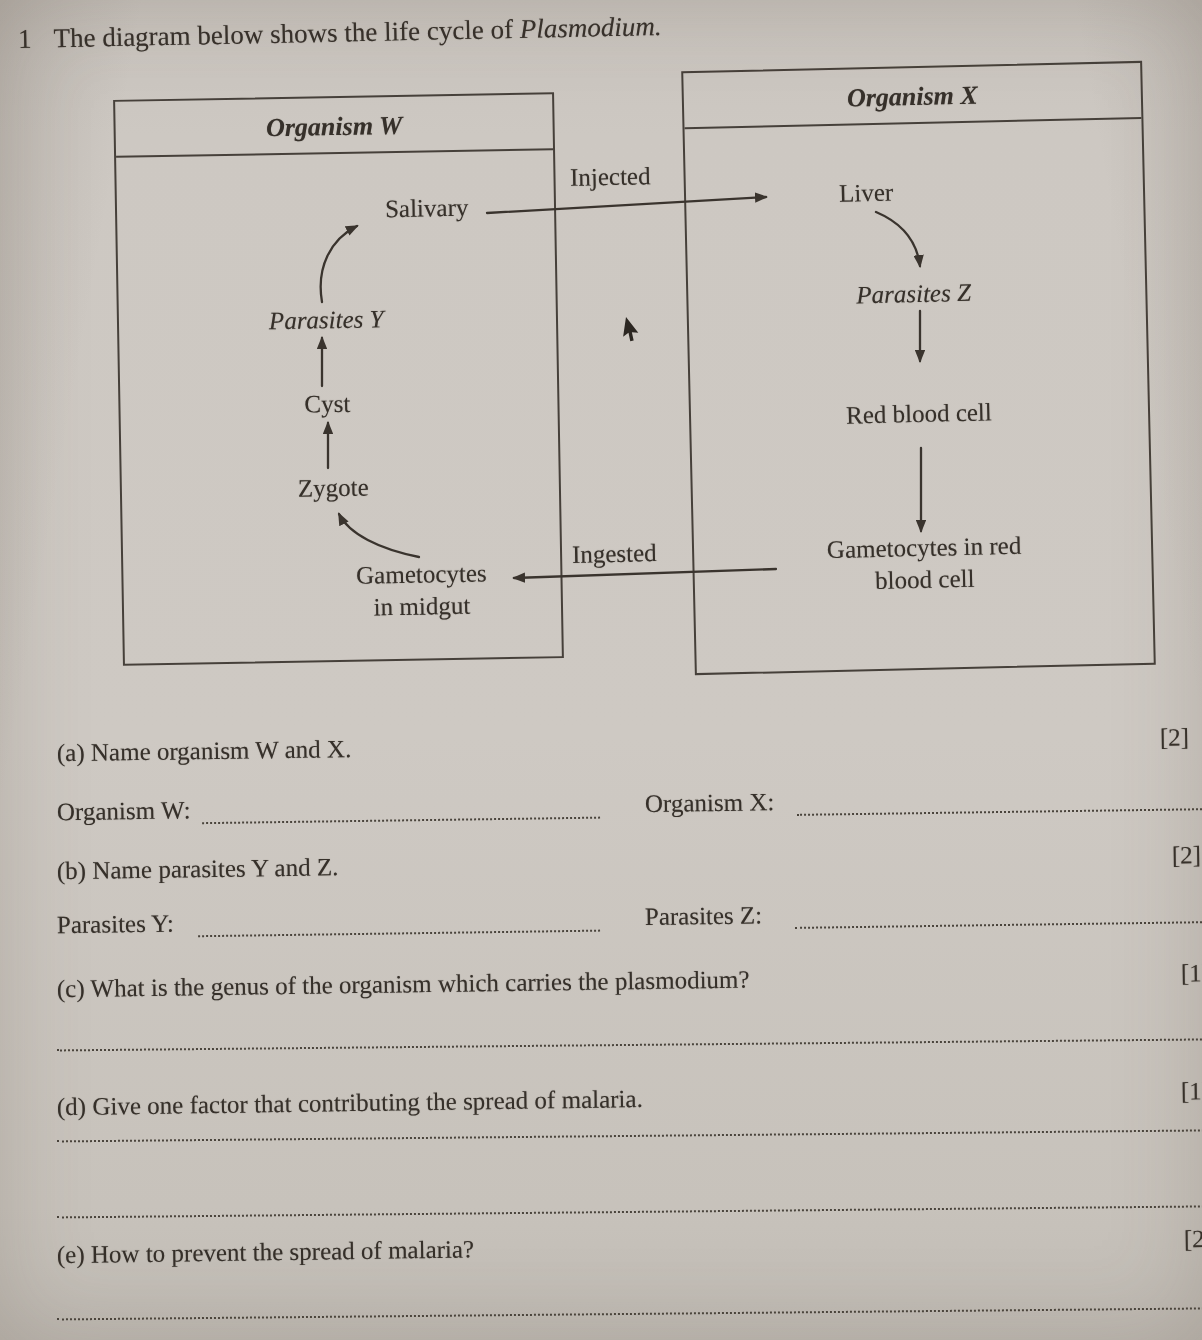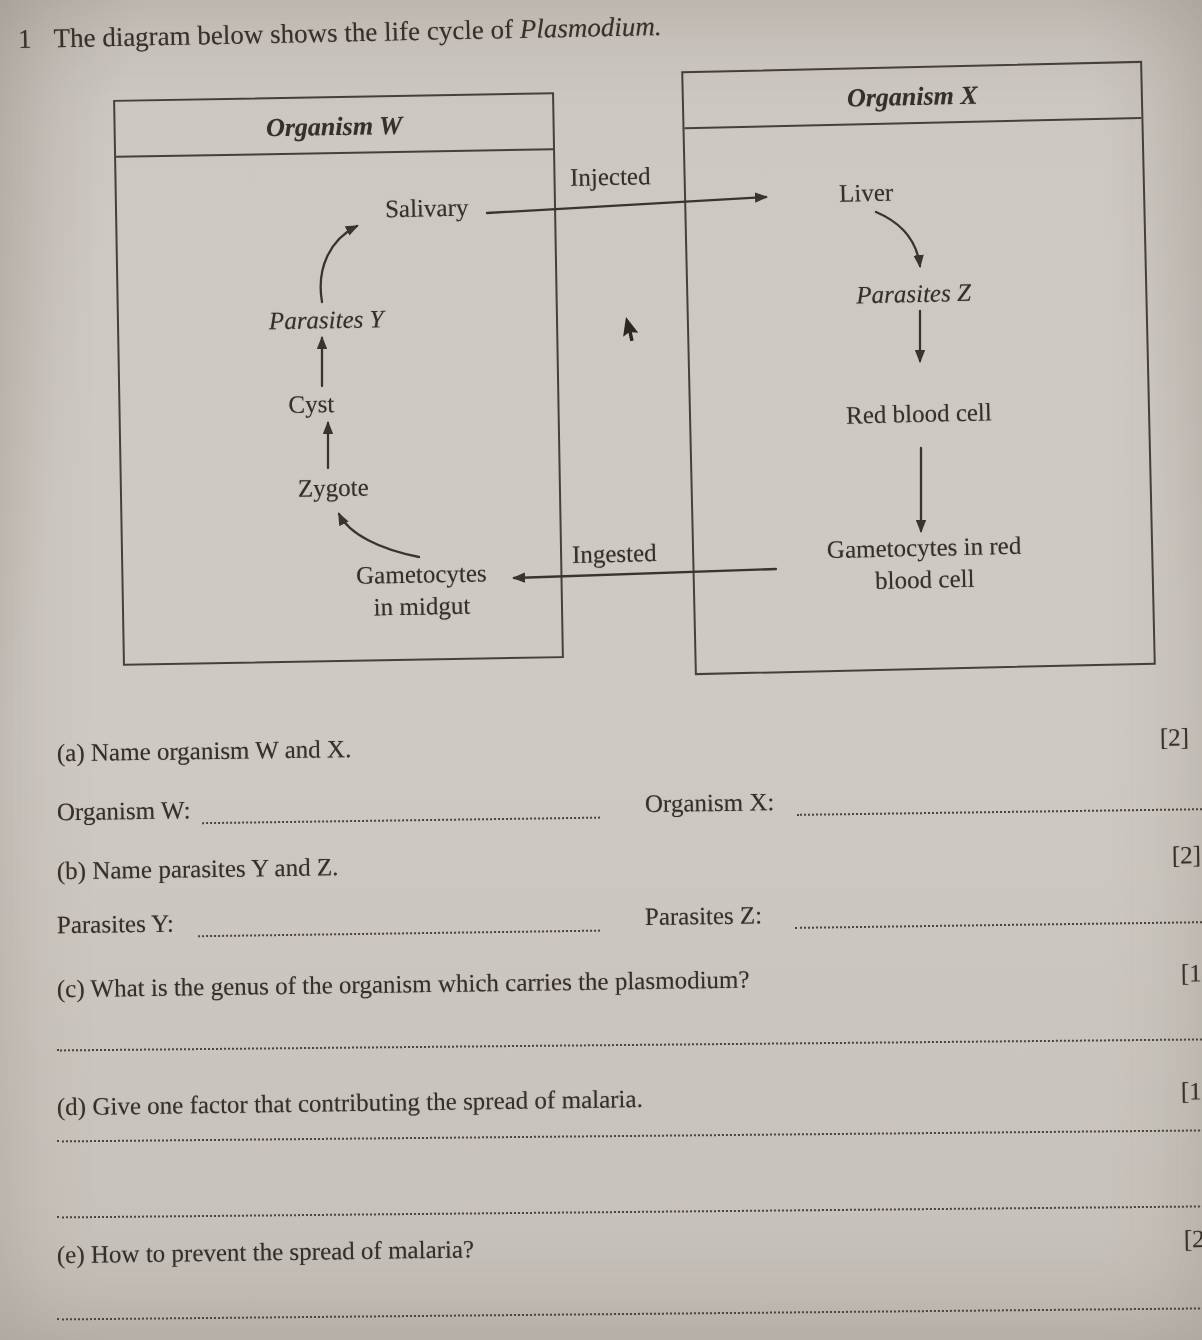--- a/index.html
+++ b/index.html
@@ -31,21 +31,21 @@
   .box-header{
     position:absolute;left:0;top:0;width:100%;height:54px;border-bottom:2px solid #46403a;
     font-style:italic;font-size:26px;font-weight:600;text-align:center;line-height:58px;
   }
   .node{position:absolute;font-size:25px;white-space:nowrap;}
   .node.it{font-style:italic;}
   .node.center{text-align:center;white-space:normal;line-height:1.28;}
   
   .n-salivary{left:268px;top:98px;}
   .n-parasites-y{left:150px;top:208px;}
-  .n-cyst{left:168px;top:292px;}
+  .n-cyst{left:184px;top:292px;}
   .n-zygote{left:176px;top:376px;}
   .n-gameto-w{left:188px;top:462px;width:220px;}
   
   .n-liver{left:153px;top:110px;}
   .n-parasites-z{left:168px;top:212px;}
   .n-rbc{left:155px;top:332px;}
   .n-gameto-x{left:115px;top:464px;width:230px;}
   
   .t-label{position:absolute;font-size:25px;white-space:nowrap;transform:rotate(-1.2deg);}
   .t-injected{left:570px;top:163px;}

